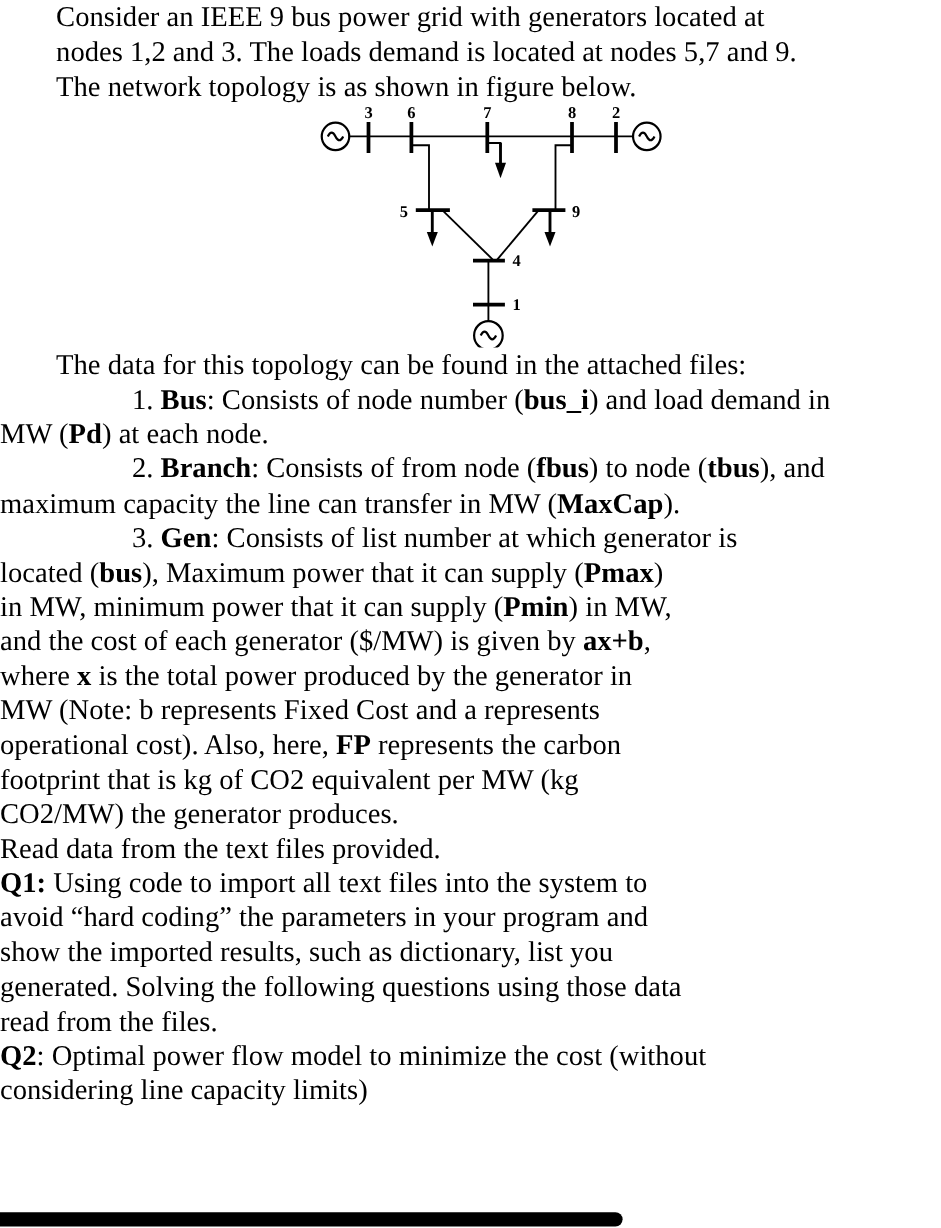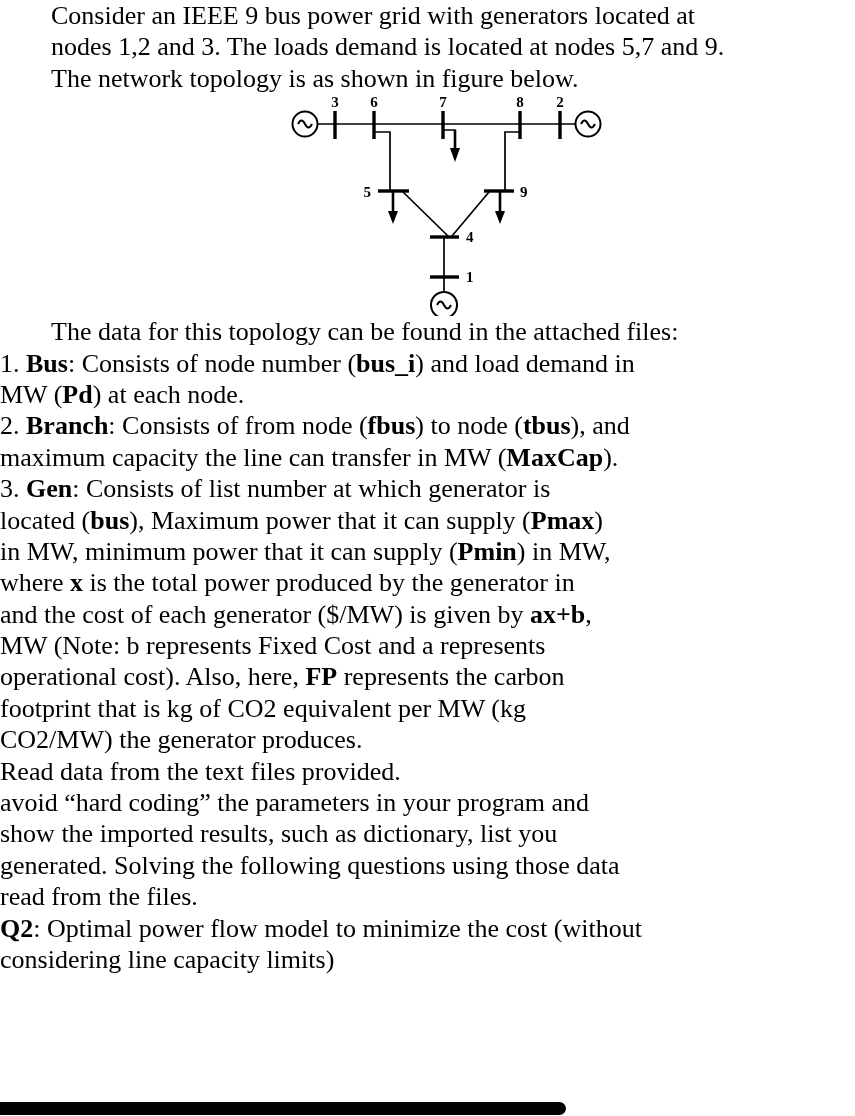--- a/index.html
+++ b/index.html
@@ -4,21 +4,21 @@
 <style>
   html,body{margin:0;padding:0;}
   body{
     width:855px;height:1116px;position:relative;overflow:hidden;
     background:#ffffff;color:#000;
     font-family:"Liberation Serif", serif;
   }
   .line{font-size:26px;line-height:31.4px;height:31.4px;white-space:pre;}
   .b{font-weight:bold;}
   .ind-base{padding-left:51px;}
-  .ind-li{}
+  .ind-li{padding-left:120px;}
   .ind-cont{}
   .ind-q{}
   #diagram-wrap{height:222px;position:relative;}
   #topology-svg{display:block;}
   .bus-label{font-family:"Liberation Serif",serif;font-weight:bold;font-size:15px;fill:#000;}
   .wire{stroke:#000;stroke-width:1.7;fill:none;}
   .busbar{stroke:#000;stroke-width:3.4;fill:none;}
   .arrowline{stroke:#000;stroke-width:2.6;fill:none;}
   .arrowhead{fill:#000;stroke:none;}
   .gen{stroke:#000;stroke-width:2;fill:none;}
@@ -107,27 +107,28 @@
 
 <div id="body-text">
     <div class="line ind-base"><span>The data for this topology can be found in the attached files:</span></div>
     <div class="line ind-li"><span>1. </span><span class="b">Bus</span><span>: Consists of node number (</span><span class="b">bus_i</span><span>) and load demand in</span></div>
     <div class="line ind-cont"><span>MW (</span><span class="b">Pd</span><span>) at each node.</span></div>
     <div class="line ind-li"><span>2. </span><span class="b">Branch</span><span>: Consists of from node (</span><span class="b">fbus</span><span>) to node (</span><span class="b">tbus</span><span>), and</span></div>
     <div class="line ind-cont"><span>maximum capacity the line can transfer in MW (</span><span class="b">MaxCap</span><span>).</span></div>
     <div class="line ind-li"><span>3. </span><span class="b">Gen</span><span>: Consists of list number at which generator is</span></div>
     <div class="line ind-cont"><span>located (</span><span class="b">bus</span><span>), Maximum power that it can supply (</span><span class="b">Pmax</span><span>)</span></div>
     <div class="line ind-cont"><span>in MW, minimum power that it can supply (</span><span class="b">Pmin</span><span>) in MW,</span></div>
+    <div class="line ind-cont"><span>and the cost of each generator ($/MW) is given by </span><span class="b">ax+b</span><span>,</span></div>
     <div class="line ind-cont"><span>where </span><span class="b">x</span><span> is the total power produced by the generator in</span></div>
-    <div class="line ind-cont"><span>and the cost of each generator ($/MW) is given by </span><span class="b">ax+b</span><span>,</span></div>
     <div class="line ind-cont"><span>MW (Note: b represents Fixed Cost and a represents</span></div>
     <div class="line ind-cont"><span>operational cost). Also, here, </span><span class="b">FP</span><span> represents the carbon</span></div>
     <div class="line ind-cont"><span>footprint that is kg of CO2 equivalent per MW (kg</span></div>
     <div class="line ind-cont"><span>CO2/MW) the generator produces.</span></div>
     <div class="line ind-q"><span>Read data from the text files provided.</span></div>
+    <div class="line ind-q"><span class="b">Q1:</span><span> Using code to import all text files into the system to</span></div>
     <div class="line ind-q"><span>avoid “hard coding” the parameters in your program and</span></div>
     <div class="line ind-q"><span>show the imported results, such as dictionary, list you</span></div>
     <div class="line ind-q"><span>generated. Solving the following questions using those data</span></div>
     <div class="line ind-q"><span>read from the files.</span></div>
     <div class="line ind-q"><span class="b">Q2</span><span>: Optimal power flow model to minimize the cost (without</span></div>
     <div class="line ind-q"><span>considering line capacity limits)</span></div>
   </div>
 
 <div id="bottom-bar"></div>
 

